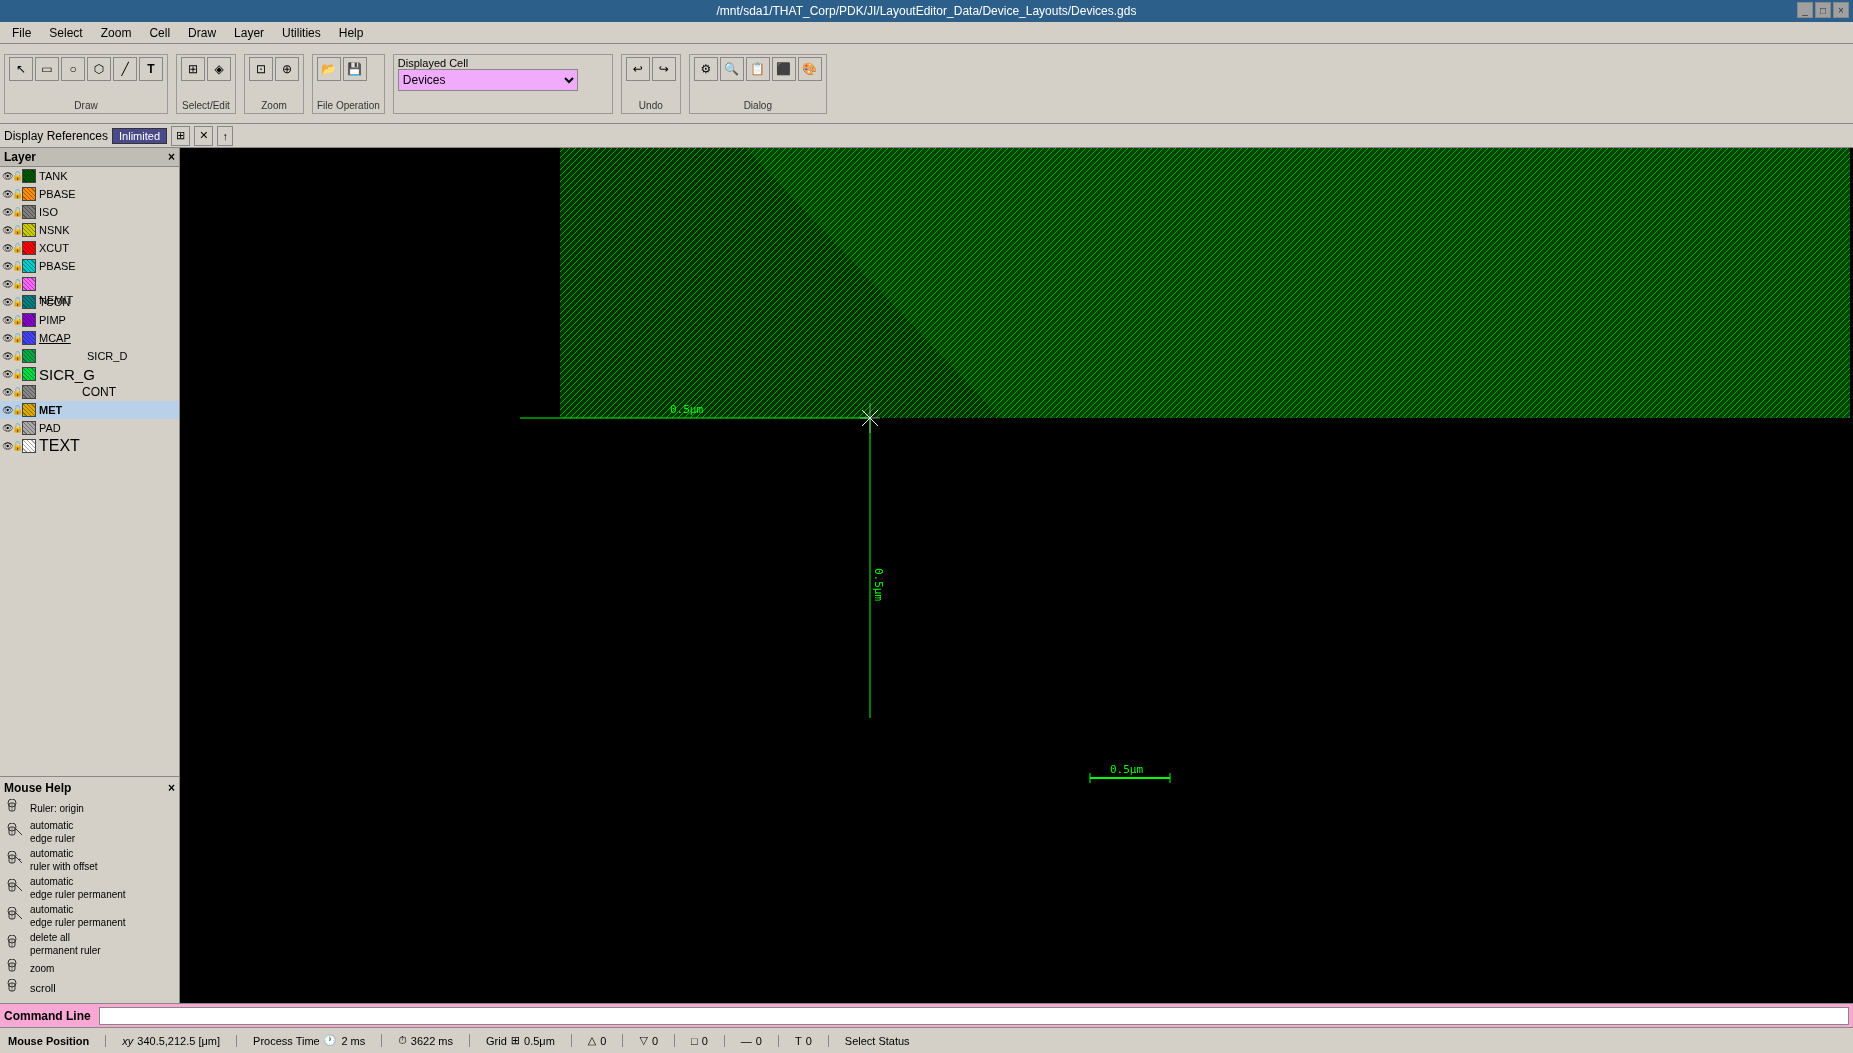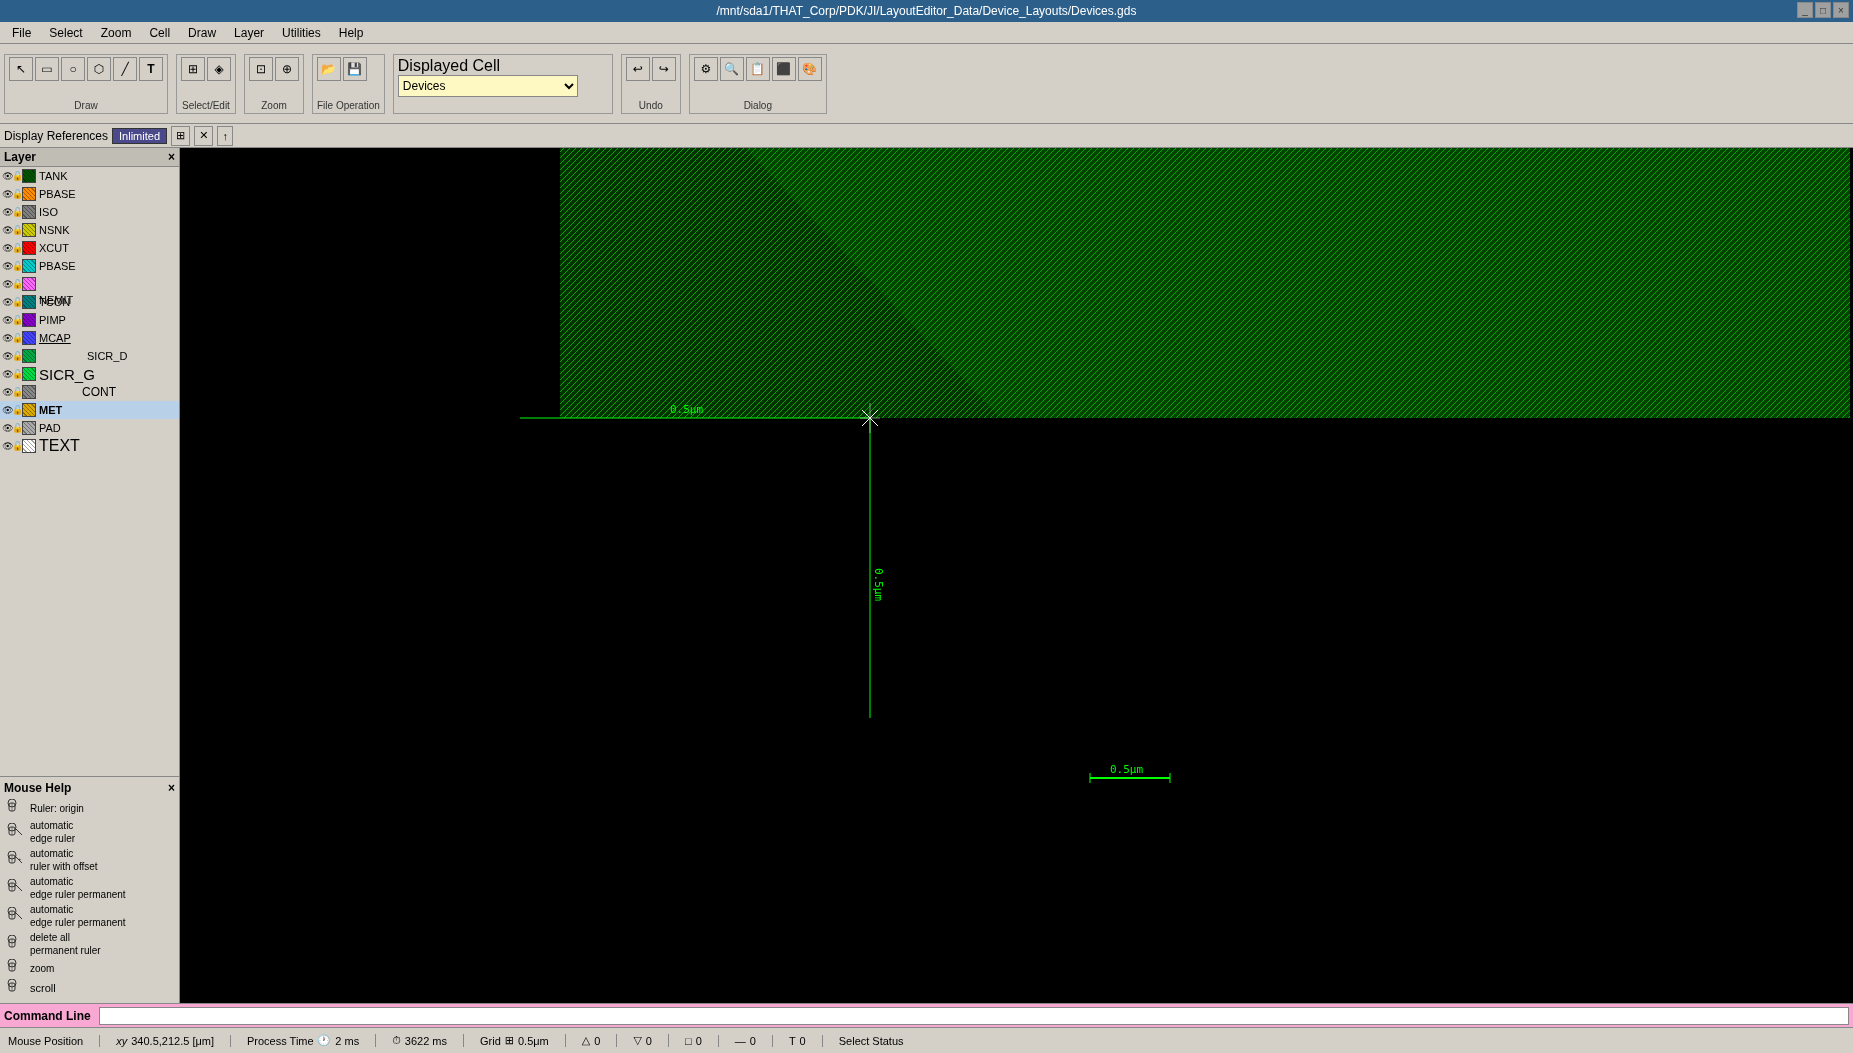--- a/index.html
+++ b/index.html
@@ -50,21 +50,21 @@
 
     
     #status-bar { width: 100%; height: 26px; background: #d4d0c8; border-top: 1px solid #888; display: flex; align-items: center; padding: 0 8px; gap: 16px; font-size: 11px; }
     .status-section { display: flex; align-items: center; gap: 4px; border-right: 1px solid #888; padding-right: 16px; }
     .status-section:last-child { border-right: none; }
 
     
     #left-column { width: 180px; min-width: 180px; display: flex; flex-direction: column; background: #d4d0c8; border-right: 1px solid #888; }
     #layer-section { flex: 1; overflow-y: auto; }
 
-    .displayed-cell-select { height: 22px; font-size: 12px; min-width: 180px; background: #fef9c3; border: 1px solid #888; }
+    .displayed-cell-select { height: 22px; font-size: 12px; min-width: 180px; background: #f0abfc; border: 1px solid #888; }
   </style>
 </head>
 <body>
 
 <div id="title-bar">
   <span>/mnt/sda1/THAT_Corp/PDK/JI/LayoutEditor_Data/Device_Layouts/Devices.gds</span>
   <div id="title-bar-controls">
     <span>_</span>
     <span>□</span>
     <span>×</span>
@@ -115,21 +115,21 @@
   <div class="toolbar-section">
     <div class="toolbar-row">
       <div class="tb-btn" title="Open">📂</div>
       <div class="tb-btn" title="Save">💾</div>
     </div>
     <div class="toolbar-section-label">File Operation</div>
   </div>
 
   <div class="toolbar-section" style="min-width:220px;">
     <div class="toolbar-row" style="align-items:center; gap:4px;">
-      <span style="font-size:16px;border-radius:6px;">Displayed Cell</span>
+      <span style="font-size:11px;border-radius:6px;">Displayed Cell</span>
     </div>
     <div class="toolbar-row">
       <select class="displayed-cell-select">
         <option>Devices</option>
       </select>
     </div>
   </div>
 
   <div class="toolbar-section">
     <div class="toolbar-row">
@@ -391,21 +391,21 @@
   </div>
 </div>
 
 <div id="command-line">
   <span style="margin-right:8px;font-weight:bold;">Command Line</span>
   <input id="command-input" type="text" style="flex: 1 1 0%; height: 18px; background: white; border: 1px solid rgb(136, 136, 136); padding: 0px 4px; font-size: 12px;">
 </div>
 
 <div id="status-bar">
   <div class="status-section">
-    <span style="font-weight:normal;">Mouse Position</span>
+    <span style="font-weight:bold;">Mouse Position</span>
   </div>
   <div class="status-section">
     <span style="font-style:italic;">xy</span>
     <span>340.5,212.5 [μm]</span>
   </div>
   <div class="status-section">
     <span>Process Time</span>
     <span>🕐</span>
     <span>2 ms</span>
   </div>

